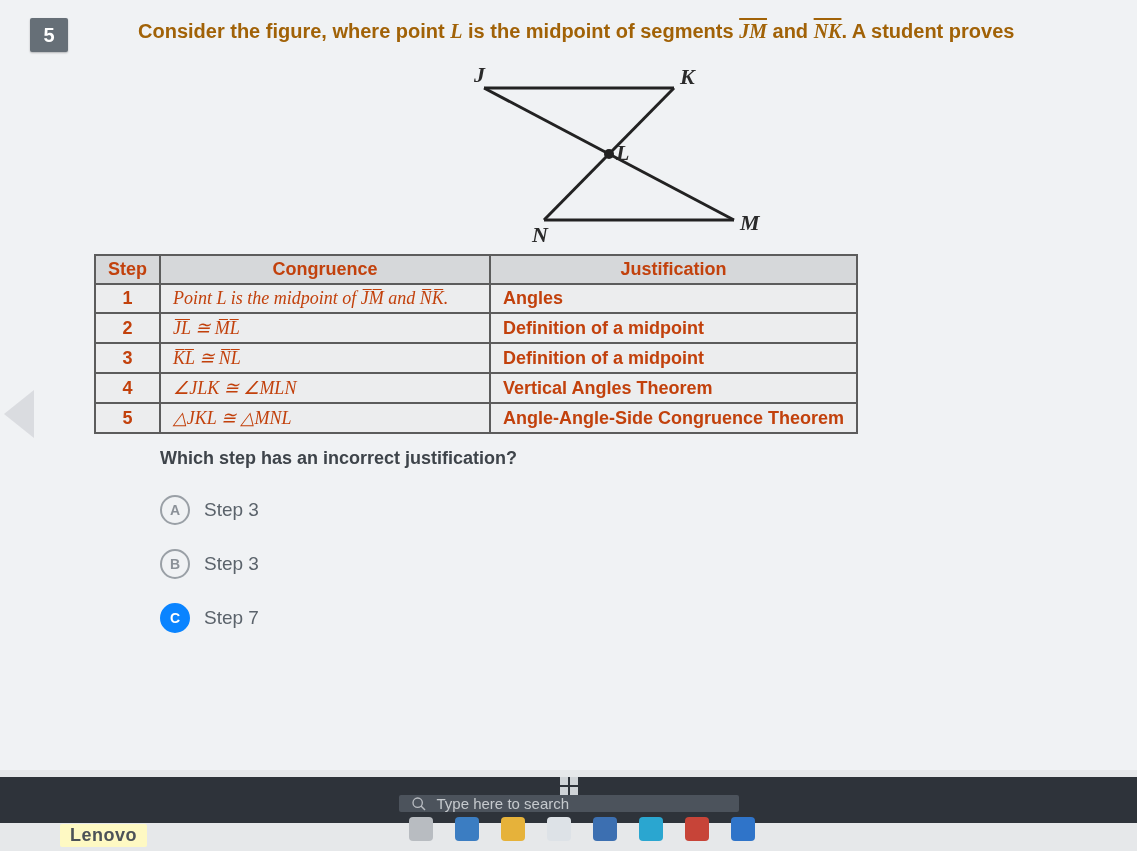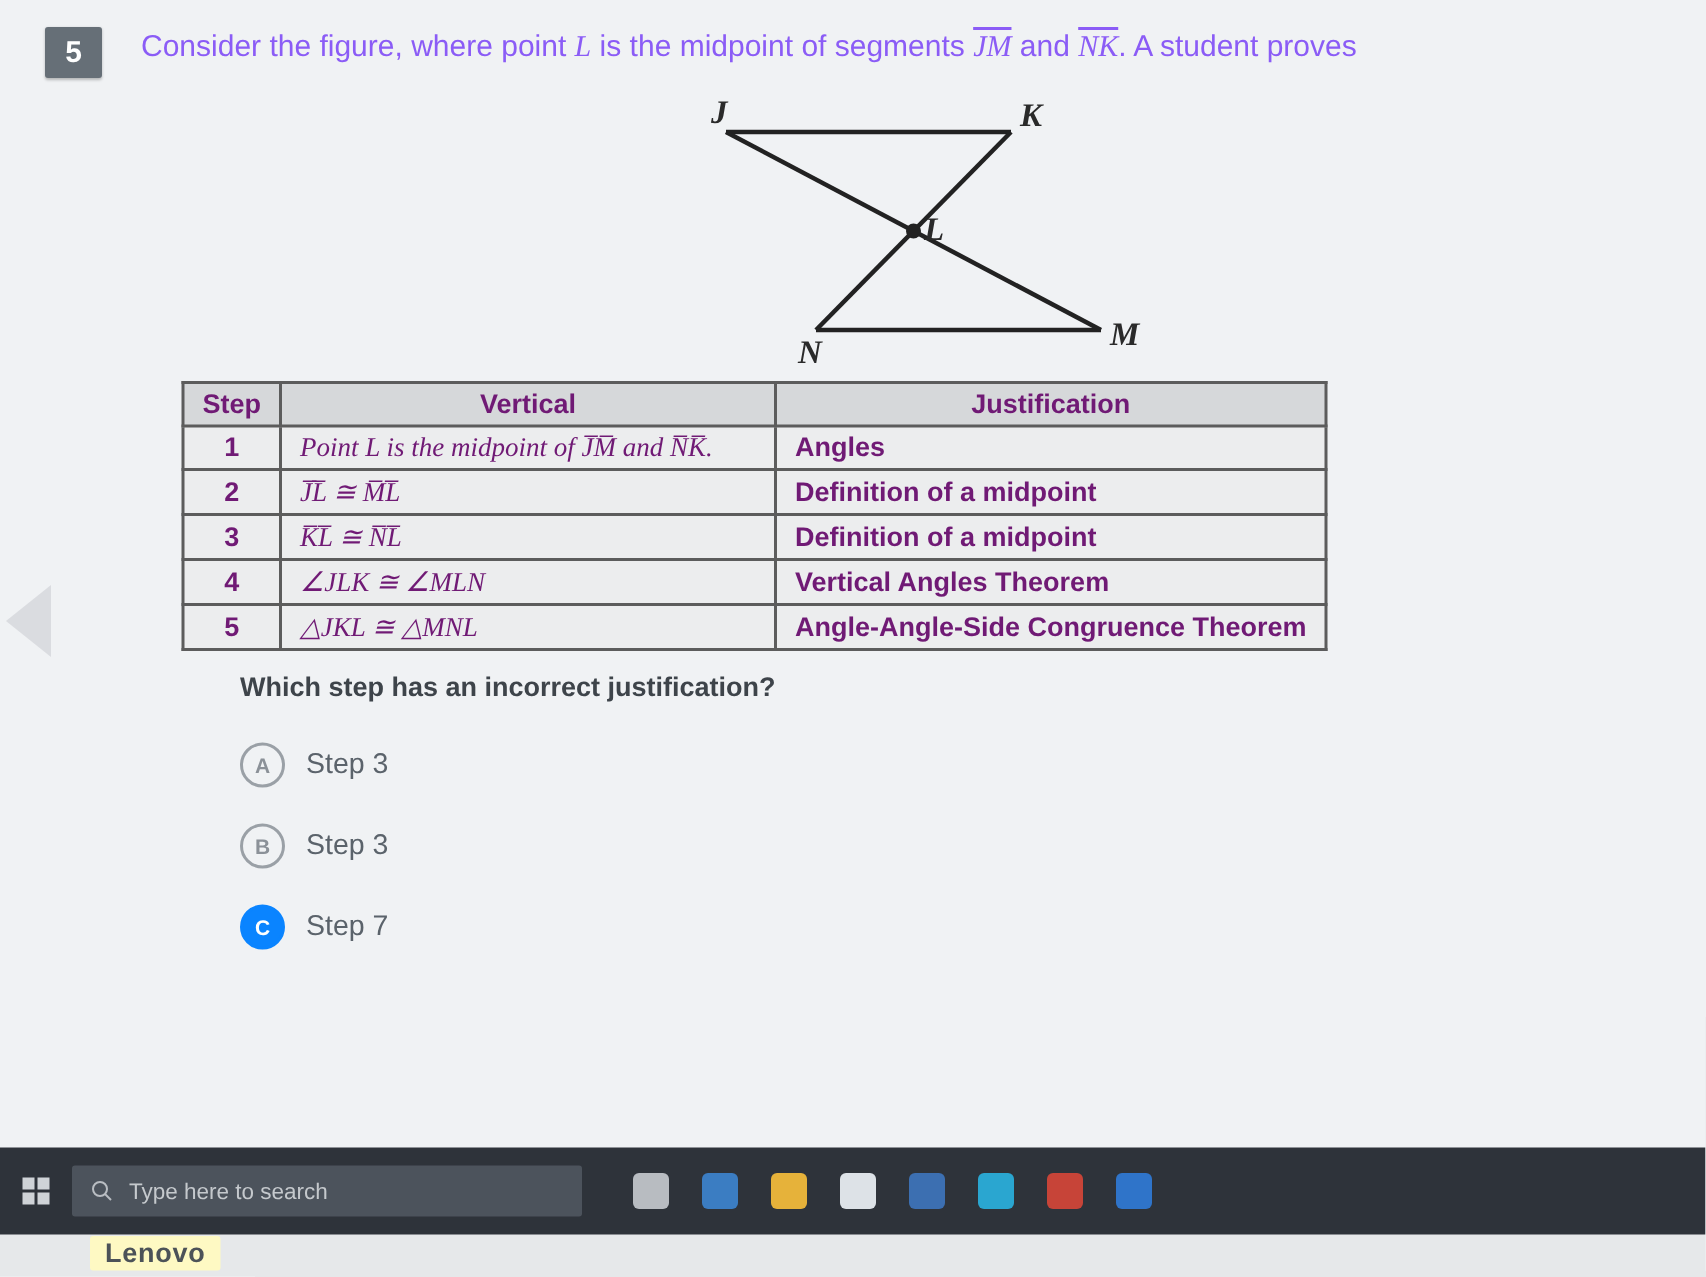--- a/index.html
+++ b/index.html
@@ -32,45 +32,46 @@
     height: 34px;
     display: flex;
     align-items: center;
     justify-content: center;
     border-radius: 2px;
     box-shadow: 0 1px 2px rgba(0,0,0,.25);
     flex: 0 0 auto;
   }
   .q-text {
     font-size: 20px;
-    font-weight: 400;
-    color: #8b5cf6;
+    font-weight: 700;
+    color: #a16207;
     line-height: 1.35;
     max-width: 930px;
+    margin-left: 44px;
   }
   .seg { text-decoration: overline; font-style: italic; font-family: "Times New Roman", serif;}
   .ital { font-style: italic; font-family: "Times New Roman", serif;}
   .figure-holder {
     display: flex;
     justify-content: center;
     margin: 8px 0 4px 80px;
   }
   svg.figure { width: 330px; height: 190px; }
   svg.figure text {
     font-family: "Times New Roman", serif;
     font-style: italic;
     font-weight: 700;
     font-size: 22px;
     fill: #2a2a2a;
   }
   .proof-table {
     border-collapse: collapse;
-    margin: 0 0 0 91px;
+    margin: 0 0 0 64px;
     font-size: 18px;
-    color: #701a75;
+    color: #c2410c;
   }
   .proof-table th, .proof-table td {
     border: 2px solid #5c5c5c;
     padding: 3px 12px;
     text-align: left;
     background: #ecedee;
   }
   .proof-table th {
     background: #d6d8da;
     font-weight: 700;
@@ -120,26 +121,27 @@
     top: 390px;
     width: 30px; height: 48px;
     background: #c8cbcf;
     clip-path: polygon(100% 0, 0 50%, 100% 100%);
     opacity: .55;
   }
   
   .taskbar {
     position: absolute;
     left: 0; right: 0; bottom: 28px;
-    height: 58px;
+    height: 46px;
     background: #2e333a;
     display: flex;
     align-items: center;
     color: #d0d3d7;
     font-size: 15px;
+    flex-direction: column;
   }
   .tb-start {
     width: 48px; height: 46px;
     display: flex; align-items:center; justify-content:center;
   }
   .win-icon {
     width: 18px; height: 18px;
     display: grid;
     grid-template-columns: 1fr 1fr;
     grid-template-rows: 1fr 1fr;
@@ -211,21 +213,21 @@
       <text x="172" y="100">L</text>
       <text x="88" y="182">N</text>
       <text x="296" y="170">M</text>
     </svg>
   </div>
 
   <table class="proof-table">
     <thead>
       <tr>
         <th>Step</th>
-        <th>Vertical</th>
+        <th>Congruence</th>
         <th>Justification</th>
       </tr>
     </thead>
     <tbody>
         <tr>
           <td>1</td>
           <td class="stmt">Point L is the midpoint of J̅M̅ and N̅K̅.</td>
           <td class="just">Angles</td>
         </tr>
         <tr>

